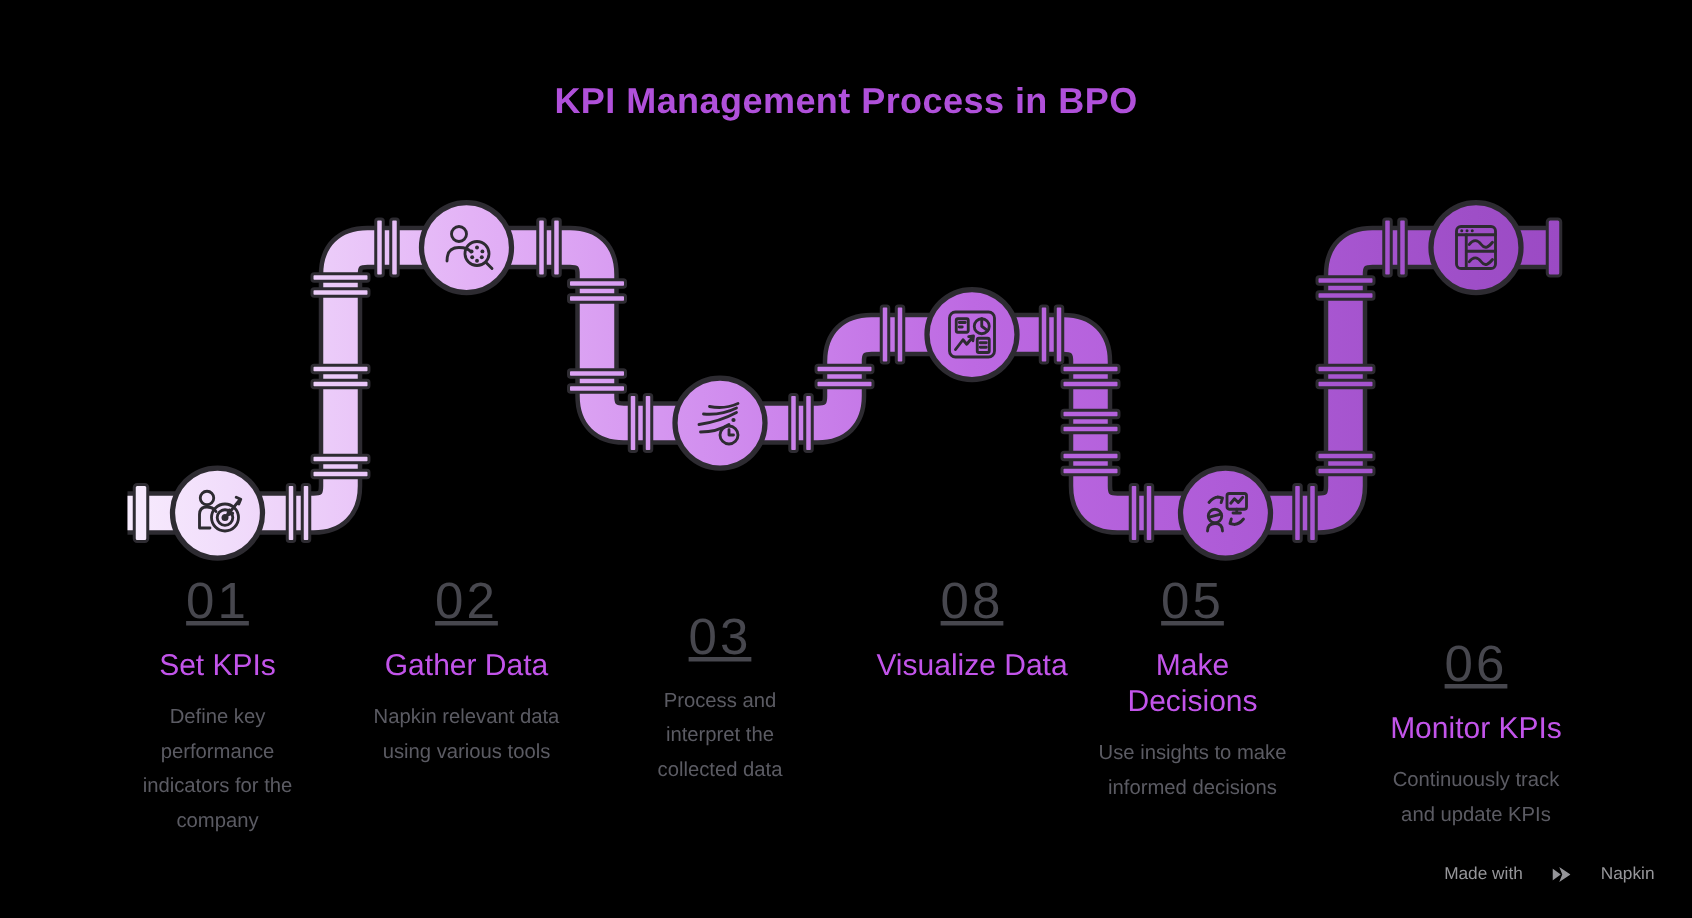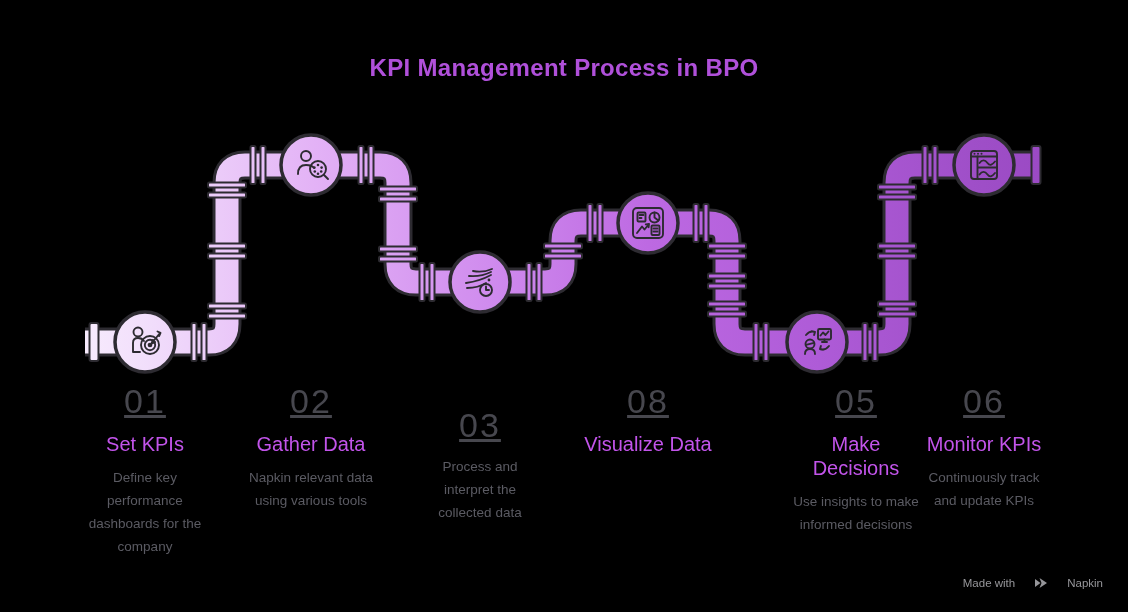--- a/index.html
+++ b/index.html
@@ -19,21 +19,21 @@
   }
   .step-title{
     font-size:20px;line-height:1.2;font-weight:400;white-space:pre-line;
     color:var(--step-title,#c254ea);margin-bottom:11px;
   }
   .step-desc{
     font-size:13.5px;line-height:1.7;font-weight:400;white-space:pre-line;
     color:var(--description,#5b5b63);
   }
   .col-1{left:55px;} .col-2{left:221px;} .col-3{left:390px;margin-top:24px;}
-  .col-4{left:558px;} .col-5{left:766px;} .col-6{left:894px;}
+  .col-4{left:558px;} .col-5{left:705px;} .col-6{left:894px;margin-top:42px;}
   .watermark{
     position:absolute;right:25px;top:577px;display:flex;align-items:center;gap:20px;
     font-size:11.5px;color:var(--watermark,#96969a);
   }
   .napkin-logo{display:inline-block;width:12px;height:10px;}
 </style>
 </head>
 <body>
 
 <div class="canvas">
@@ -243,21 +243,21 @@
         <path d="M -4.5 9.5 C -2 6 1 6 3.5 9.5 S 8.5 11 11 8"></path>
       </g>
     </g>
   </svg>
 
   <div class="step-col col-1">
     <div class="step-num">01</div>
     <div class="step-title">Set KPIs</div>
     <div class="step-desc">Define key
 performance
-dashboards for the
+indicators for the
 company</div>
   </div>
   <div class="step-col col-2">
     <div class="step-num">02</div>
     <div class="step-title">Gather Data</div>
     <div class="step-desc">Napkin relevant data
 using various tools</div>
   </div>
   <div class="step-col col-3">
     <div class="step-num">03</div>

